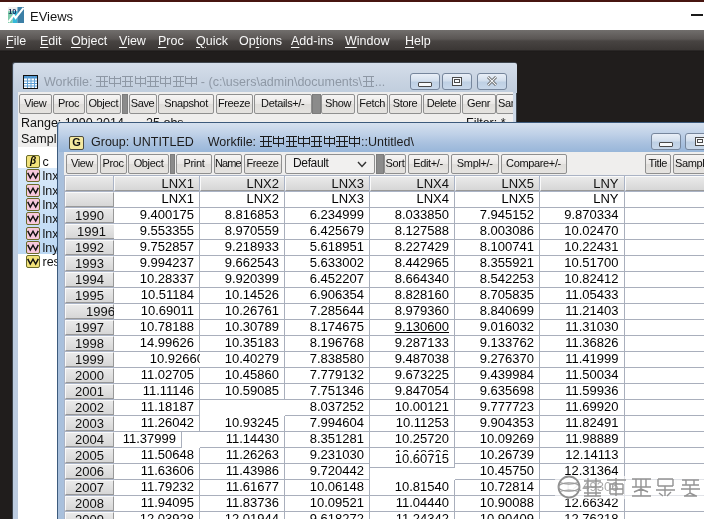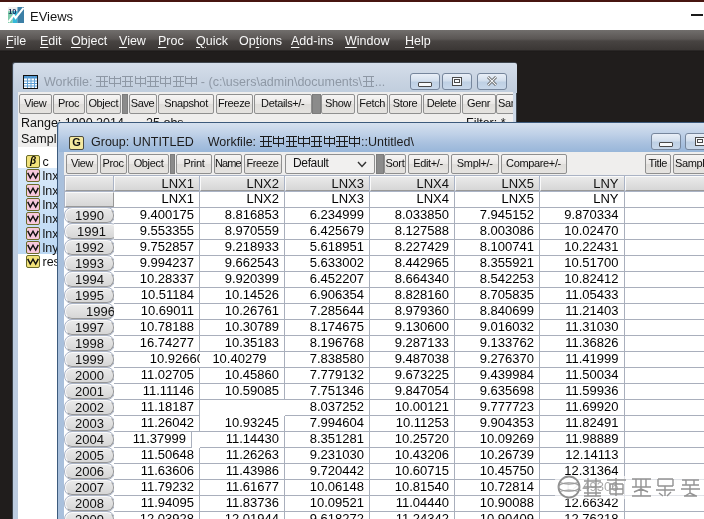--- a/index.html
+++ b/index.html
@@ -30,21 +30,21 @@
 #gtitle { left:1px; top:0px; width:698px; height:29px; border-radius:2px 0 0 0; background:linear-gradient(#d6e1ef,#bed0e7 40%,#a9c1df 70%,#98b6d9); }
 #gtitle .txt { left:32px; top:12px; font-size:12.5px; color:#1c1c1c; white-space:nowrap; }
 #gclient { left:6px; top:29px; width:642px; height:420px; background:#efeeed; overflow:hidden; }
 #gtools { left:0; top:0; width:641px; height:22px; }
 #gtable { left:0; top:23px; width:641px; height:396px; background:#ffffff; }
 
 
 .hcell { position:absolute; background:linear-gradient(#eaeaea,#d6d6d6); border:1px solid; border-color:#fafafa #989898 #989898 #fafafa; outline:1px solid #aab3c5; font-size:13px; color:#111; }
 .dcell { position:absolute; background:#fff; border-right:1px solid #a9afbc; border-bottom:1px solid #a9afbc; font-size:13px; color:#000; }
 .num { text-align:right; padding-right:5px; line-height:14px; }
-.ctr { text-align:center; line-height:14px;border-radius:7px; }
+.ctr { text-align:center; line-height:14px; }
 
 
 .sel { position:absolute; left:0; width:495px; height:14.3px; background:linear-gradient(#d8e9fa,#bcd8f4); }
 .oicon { position:absolute; left:8px; width:14px; height:13px; border:1px solid #6b6b2a; border-radius:2px; background:#f7c8dc; }
 .oicon.yel { background:#f2e27a; }
 .olbl { position:absolute; left:24.5px; font-size:12.5px; color:#111; }
 
 
 .cjk { display:inline-block; position:relative; width:11.5px; height:11px; margin:0 0.6px; vertical-align:-1px; }
 .cjk i { position:absolute; left:0; top:0; right:0; bottom:0;
@@ -285,35 +285,35 @@
           <div class="dcell num" style="height: 16px; left: 136px; top: 129px; width: 85px;">10.26761</div>
           <div class="dcell num" style="height: 16px; left: 221px; top: 129px; width: 85px;">7.285644</div>
           <div class="dcell num" style="height: 16px; left: 306px; top: 129px; width: 85px;">8.979360</div>
           <div class="dcell num" style="height: 16px; left: 391px; top: 129px; width: 85px;">8.840699</div>
           <div class="dcell num" style="height: 16px; left: 476px; top: 129px; width: 84.5px;">11.21403</div>
           <div class="dcell num" style="height: 16px; left: 560.5px; top: 129px; width: 81.5px;"></div>
           <div class="hcell ctr" style="height: 15px; left: 1px; top: 145px; width: 49px;">1997</div>
           <div class="dcell num" style="height: 16px; left: 50px; top: 145px; width: 86px;">10.78188</div>
           <div class="dcell num" style="height: 16px; left: 136px; top: 145px; width: 85px;">10.30789</div>
           <div class="dcell num" style="height: 16px; left: 221px; top: 145px; width: 85px;">8.174675</div>
-          <div class="dcell num" style="height: 16px; left: 306px; top: 145px; width: 85px;">9.130600</div>
+          <div class="dcell num" style="height: 16px; left: 306px; top: 145px; width: 85px; text-decoration: underline;">9.130600</div>
           <div class="dcell num" style="height: 16px; left: 391px; top: 145px; width: 85px;">9.016032</div>
           <div class="dcell num" style="height: 16px; left: 476px; top: 145px; width: 84.5px;">11.31030</div>
           <div class="dcell num" style="height: 16px; left: 560.5px; top: 145px; width: 81.5px;"></div>
           <div class="hcell ctr" style="height: 15px; left: 1px; top: 161px; width: 49px;">1998</div>
-          <div class="dcell num" style="height: 16px; left: 50px; top: 161px; width: 86px;">16.74277</div>
+          <div class="dcell num" style="height: 16px; left: 50px; top: 161px; width: 86px;">14.99626</div>
           <div class="dcell num" style="height: 16px; left: 136px; top: 161px; width: 85px;">10.35183</div>
           <div class="dcell num" style="height: 16px; left: 221px; top: 161px; width: 85px;">8.196768</div>
           <div class="dcell num" style="height: 16px; left: 306px; top: 161px; width: 85px;">9.287133</div>
           <div class="dcell num" style="height: 16px; left: 391px; top: 161px; width: 85px;">9.133762</div>
           <div class="dcell num" style="height: 16px; left: 476px; top: 161px; width: 84.5px;">11.36826</div>
           <div class="dcell num" style="height: 16px; left: 560.5px; top: 161px; width: 81.5px;"></div>
           <div class="hcell ctr" style="height: 15px; left: 1px; top: 177px; width: 49px;">1999</div>
           <div class="dcell num" style="height: 16px; left: 50px; top: 177px; width: 96px;">10.92660</div>
-          <div class="dcell num" style="height: 16px; left: 136px; top: 177px; width: 85px; text-align: center;">10.40279</div>
+          <div class="dcell num" style="height: 16px; left: 136px; top: 177px; width: 85px;">10.40279</div>
           <div class="dcell num" style="height: 16px; left: 221px; top: 177px; width: 85px;">7.838580</div>
           <div class="dcell num" style="height: 16px; left: 306px; top: 177px; width: 85px;">9.487038</div>
           <div class="dcell num" style="height: 16px; left: 391px; top: 177px; width: 85px;">9.276370</div>
           <div class="dcell num" style="height: 16px; left: 476px; top: 177px; width: 84.5px;">11.41999</div>
           <div class="dcell num" style="height: 16px; left: 560.5px; top: 177px; width: 81.5px;"></div>
           <div class="hcell ctr" style="height: 15px; left: 1px; top: 193px; width: 49px;">2000</div>
           <div class="dcell num" style="height: 16px; left: 50px; top: 193px; width: 86px;">11.02705</div>
           <div class="dcell num" style="height: 16px; left: 136px; top: 193px; width: 85px;">10.45860</div>
           <div class="dcell num" style="height: 16px; left: 221px; top: 193px; width: 85px;">7.779132</div>
           <div class="dcell num" style="height: 16px; left: 306px; top: 193px; width: 85px;">9.673225</div>
@@ -338,40 +338,40 @@
           <div class="dcell num" style="height: 16px; left: 560.5px; top: 225px; width: 81.5px;"></div>
           <div class="hcell ctr" style="height: 15px; left: 1px; top: 241px; width: 49px;">2003</div>
           <div class="dcell num" style="height: 16px; left: 50px; top: 241px; width: 86px;">11.26042</div>
           <div class="dcell num" style="height: 16px; left: 136px; top: 241px; width: 85px;">10.93245</div>
           <div class="dcell num" style="height: 16px; left: 221px; top: 241px; width: 85px;">7.994604</div>
           <div class="dcell num" style="height: 16px; left: 306px; top: 241px; width: 85px;">10.11253</div>
           <div class="dcell num" style="height: 16px; left: 391px; top: 241px; width: 85px;">9.904353</div>
           <div class="dcell num" style="height: 16px; left: 476px; top: 241px; width: 84.5px;">11.82491</div>
           <div class="dcell num" style="height: 16px; left: 560.5px; top: 241px; width: 81.5px;"></div>
           <div class="hcell ctr" style="height: 15px; left: 1px; top: 257px; width: 49px;">2004</div>
-          <div class="dcell num" style="height: 16px; left: 50px; top: 257px; width: 78px;">11.37999</div>
+          <div class="dcell num" style="height: 16px; left: 50px; top: 257px; width: 68px;">11.37999</div>
           <div class="dcell num" style="height: 16px; left: 136px; top: 257px; width: 85px;">11.14430</div>
           <div class="dcell num" style="height: 16px; left: 221px; top: 257px; width: 85px;">8.351281</div>
           <div class="dcell num" style="height: 16px; left: 306px; top: 257px; width: 85px;">10.25720</div>
           <div class="dcell num" style="height: 16px; left: 391px; top: 257px; width: 85px;">10.09269</div>
           <div class="dcell num" style="height: 16px; left: 476px; top: 257px; width: 84.5px;">11.98889</div>
           <div class="dcell num" style="height: 16px; left: 560.5px; top: 257px; width: 81.5px;"></div>
           <div class="hcell ctr" style="height: 15px; left: 1px; top: 273px; width: 49px;">2005</div>
           <div class="dcell num" style="height: 16px; left: 50px; top: 273px; width: 86px;">11.50648</div>
           <div class="dcell num" style="height: 16px; left: 136px; top: 273px; width: 85px;">11.26263</div>
           <div class="dcell num" style="height: 16px; left: 221px; top: 273px; width: 85px;">9.231030</div>
           <div class="dcell num" style="height: 16px; left: 306px; top: 273px; width: 85px;">10.43206</div>
           <div class="dcell num" style="height: 16px; left: 391px; top: 273px; width: 85px;">10.26739</div>
           <div class="dcell num" style="height: 16px; left: 476px; top: 273px; width: 84.5px;">12.14113</div>
           <div class="dcell num" style="height: 16px; left: 560.5px; top: 273px; width: 81.5px;"></div>
           <div class="hcell ctr" style="height: 15px; left: 1px; top: 289px; width: 49px;">2006</div>
           <div class="dcell num" style="height: 16px; left: 50px; top: 289px; width: 86px;">11.63606</div>
           <div class="dcell num" style="height: 16px; left: 136px; top: 289px; width: 85px;">11.43986</div>
           <div class="dcell num" style="height: 16px; left: 221px; top: 289px; width: 85px;">9.720442</div>
-          <div class="dcell num" style="height: 16px; left: 306px; top: 289px; width: 85px;">10.60715</div>
+          <div class="dcell num" style="height: 16px; left: 306px; top: 277px; width: 85px;">10.60715</div>
           <div class="dcell num" style="height: 16px; left: 391px; top: 289px; width: 85px;">10.45750</div>
           <div class="dcell num" style="height: 16px; left: 476px; top: 289px; width: 84.5px;">12.31364</div>
           <div class="dcell num" style="height: 16px; left: 560.5px; top: 289px; width: 81.5px;"></div>
           <div class="hcell ctr" style="height: 15px; left: 1px; top: 305px; width: 49px;">2007</div>
           <div class="dcell num" style="height: 16px; left: 50px; top: 305px; width: 86px;">11.79232</div>
           <div class="dcell num" style="height: 16px; left: 136px; top: 305px; width: 85px;">11.61677</div>
           <div class="dcell num" style="height: 16px; left: 221px; top: 305px; width: 85px;">10.06148</div>
           <div class="dcell num" style="height: 16px; left: 306px; top: 305px; width: 85px;">10.81540</div>
           <div class="dcell num" style="height: 16px; left: 391px; top: 305px; width: 85px;">10.72814</div>
           <div class="dcell num" style="height: 16px; left: 476px; top: 305px; width: 84.5px;">12.49306</div>

